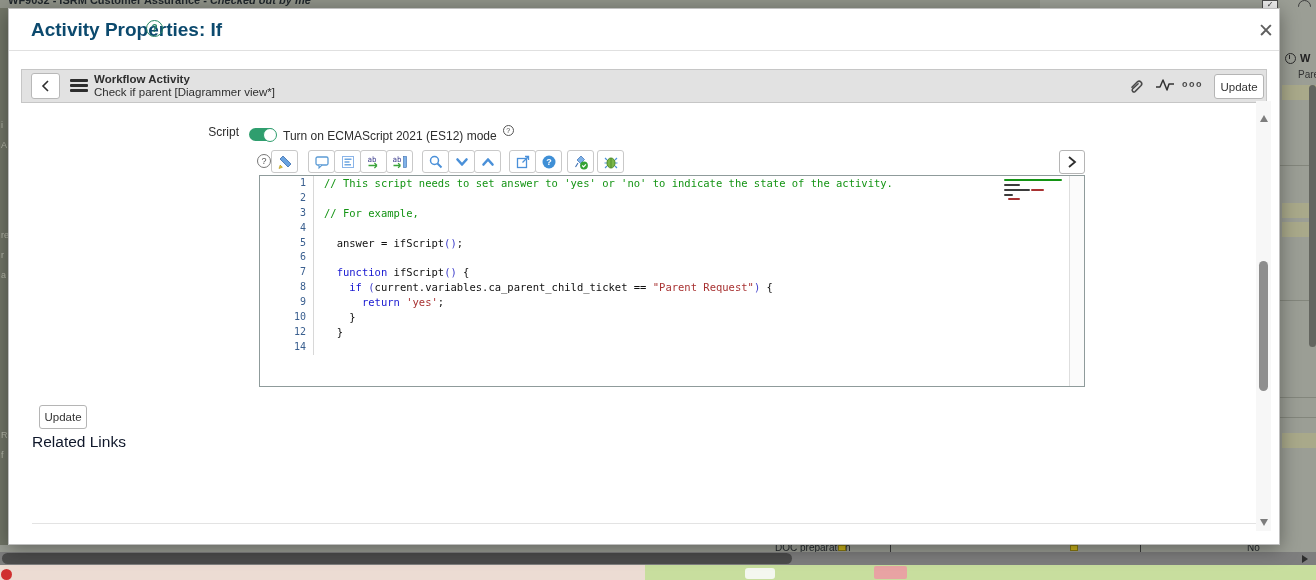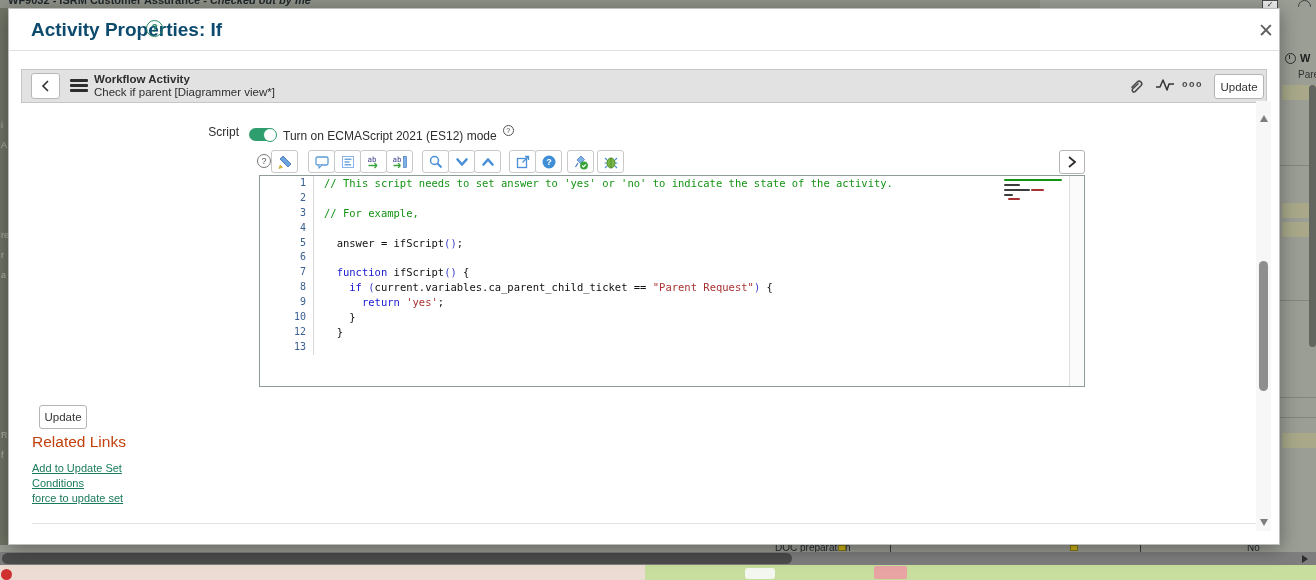--- a/index.html
+++ b/index.html
@@ -75,21 +75,21 @@
   .editor{left:250px;top:166px;width:826px;height:212px;border:1px solid #8f9b9b;background:#fff;box-sizing:border-box;overflow:hidden}
   .cm-row{display:flex;height:14.9px;line-height:14.9px;font-family:"DejaVu Sans Mono",monospace;font-size:10.5px;white-space:pre}
   .cm-gut{width:46px;text-align:right;padding-right:7px;color:#3a5f8f;font-size:10px;border-right:1px solid #d8d8d8;flex:none}
   .cm-txt{padding-left:10px;color:#111}
   .tk-c{color:#149414}.tk-k{color:#1717d1}.tk-s{color:#a83232}.tk-p{color:#4040cc}.tk-d{color:#111}
   .ed-scrollcol{position:absolute;right:0;top:0;bottom:0;width:14px;background:#fbfbfb;border-left:1px solid #dedede}
   .minimap{position:absolute;right:18px;top:3px;width:62px}
   .minimap div{border-radius:1px}
   
   .f-update{left:30px;top:396px;width:48px;height:24px;font-size:11.5px}
-  .rl-title{left:23px;top:424px;font-size:15.5px;color:#c2410c;font-weight:500}
+  .rl-title{left:23px;top:424px;font-size:15.5px;color:#0f172a;font-weight:500}
   .rlinks{left:23px;top:452px;display:flex;flex-direction:column}
   .rlinks a{font-size:11px;color:#1a7a5c;text-decoration:underline;line-height:14.8px;font-weight:500;cursor:pointer}
   .m-bdiv{left:23px;top:514px;width:1224px;height:1px;background:#e3e3e3}
   
   .m-scroll{right:8px;top:92px;width:15px;height:430px;background:#f7f7f7}
   .arr-up{position:absolute;left:3.5px;top:14px;width:0;height:0;border-left:4.5px solid transparent;border-right:4.5px solid transparent;border-bottom:7px solid #7d7d7d}
   .arr-dn{position:absolute;left:3.5px;bottom:5px;width:0;height:0;border-left:4.5px solid transparent;border-right:4.5px solid transparent;border-top:7px solid #7d7d7d}
   .m-thumb{position:absolute;left:3px;top:160px;width:9px;height:130px;background:#8e8e8e;border-radius:5px}
 </style>
 </head>
@@ -282,42 +282,37 @@
         <div class="cm-row"><span class="cm-gut">2</span><span class="cm-txt"></span></div>
         <div class="cm-row"><span class="cm-gut">3</span><span class="cm-txt"><span class="tk-c">// For example,</span></span></div>
         <div class="cm-row"><span class="cm-gut">4</span><span class="cm-txt"></span></div>
         <div class="cm-row"><span class="cm-gut">5</span><span class="cm-txt"><span class="tk-d">  answer = ifScript</span><span class="tk-p">()</span><span class="tk-d">;</span></span></div>
         <div class="cm-row"><span class="cm-gut">6</span><span class="cm-txt"></span></div>
         <div class="cm-row"><span class="cm-gut">7</span><span class="cm-txt"><span class="tk-d">  </span><span class="tk-k">function</span><span class="tk-d"> ifScript</span><span class="tk-p">()</span><span class="tk-d"> {</span></span></div>
         <div class="cm-row"><span class="cm-gut">8</span><span class="cm-txt"><span class="tk-d">    </span><span class="tk-k">if</span><span class="tk-d"> </span><span class="tk-p">(</span><span class="tk-d">current.variables.ca_parent_child_ticket == </span><span class="tk-s">"Parent Request"</span><span class="tk-p">)</span><span class="tk-d"> {</span></span></div>
         <div class="cm-row"><span class="cm-gut">9</span><span class="cm-txt"><span class="tk-d">      </span><span class="tk-k">return</span><span class="tk-d"> </span><span class="tk-s">'yes'</span><span class="tk-d">;</span></span></div>
         <div class="cm-row"><span class="cm-gut">10</span><span class="cm-txt"><span class="tk-d">    }</span></span></div>
         <div class="cm-row"><span class="cm-gut">12</span><span class="cm-txt"><span class="tk-d">  }</span></span></div>
-        <div class="cm-row"><span class="cm-gut">13</span><span class="cm-txt"></span></div>
+        <div class="cm-row"><span class="cm-gut">14</span><span class="cm-txt"></span></div>
       </div>
     <div class="ed-scrollcol"></div>
     <div class="minimap">
       <div style="width:58px;height:2px;background:#149414"></div>
       <div style="width:16px;height:2px;background:#3c3c3c;margin-top:3px"></div>
       <div style="margin-top:3px;display:flex">
           <div style="width:26px;height:2px;background:#3c3c3c"></div>
           <div style="width:13px;height:2px;background:#a83232;margin-left:1px"></div>
         </div>
       <div style="width:9px;height:2px;background:#3c3c3c;margin-top:3px"></div>
       <div style="width:12px;height:2px;background:#a83232;margin-top:2px;margin-left:4px"></div>
     </div>
   </div>
 
   <div class="abs btn f-update">Update</div>
   <div class="abs rl-title">Related Links</div>
-  <div class="abs rlinks">
-    <a>Add to Update Set</a>
-    <a>Conditions</a>
-    <a>force to update set</a>
-  </div>
   <div class="abs m-bdiv"></div>
 
   <div class="abs m-scroll">
     <div class="arr-up"></div>
     <div class="m-thumb"></div>
     <div class="arr-dn"></div>
   </div>
 </div>
 
 </body></html>

